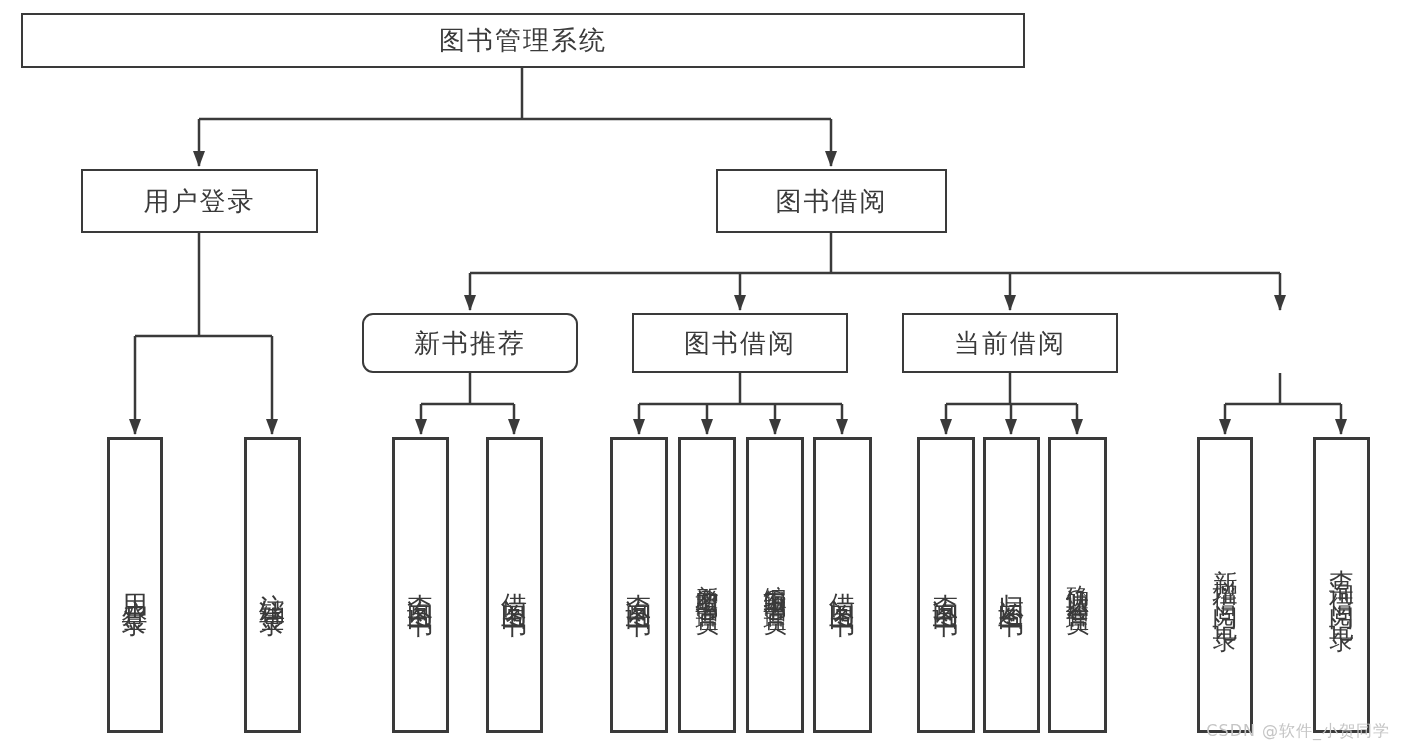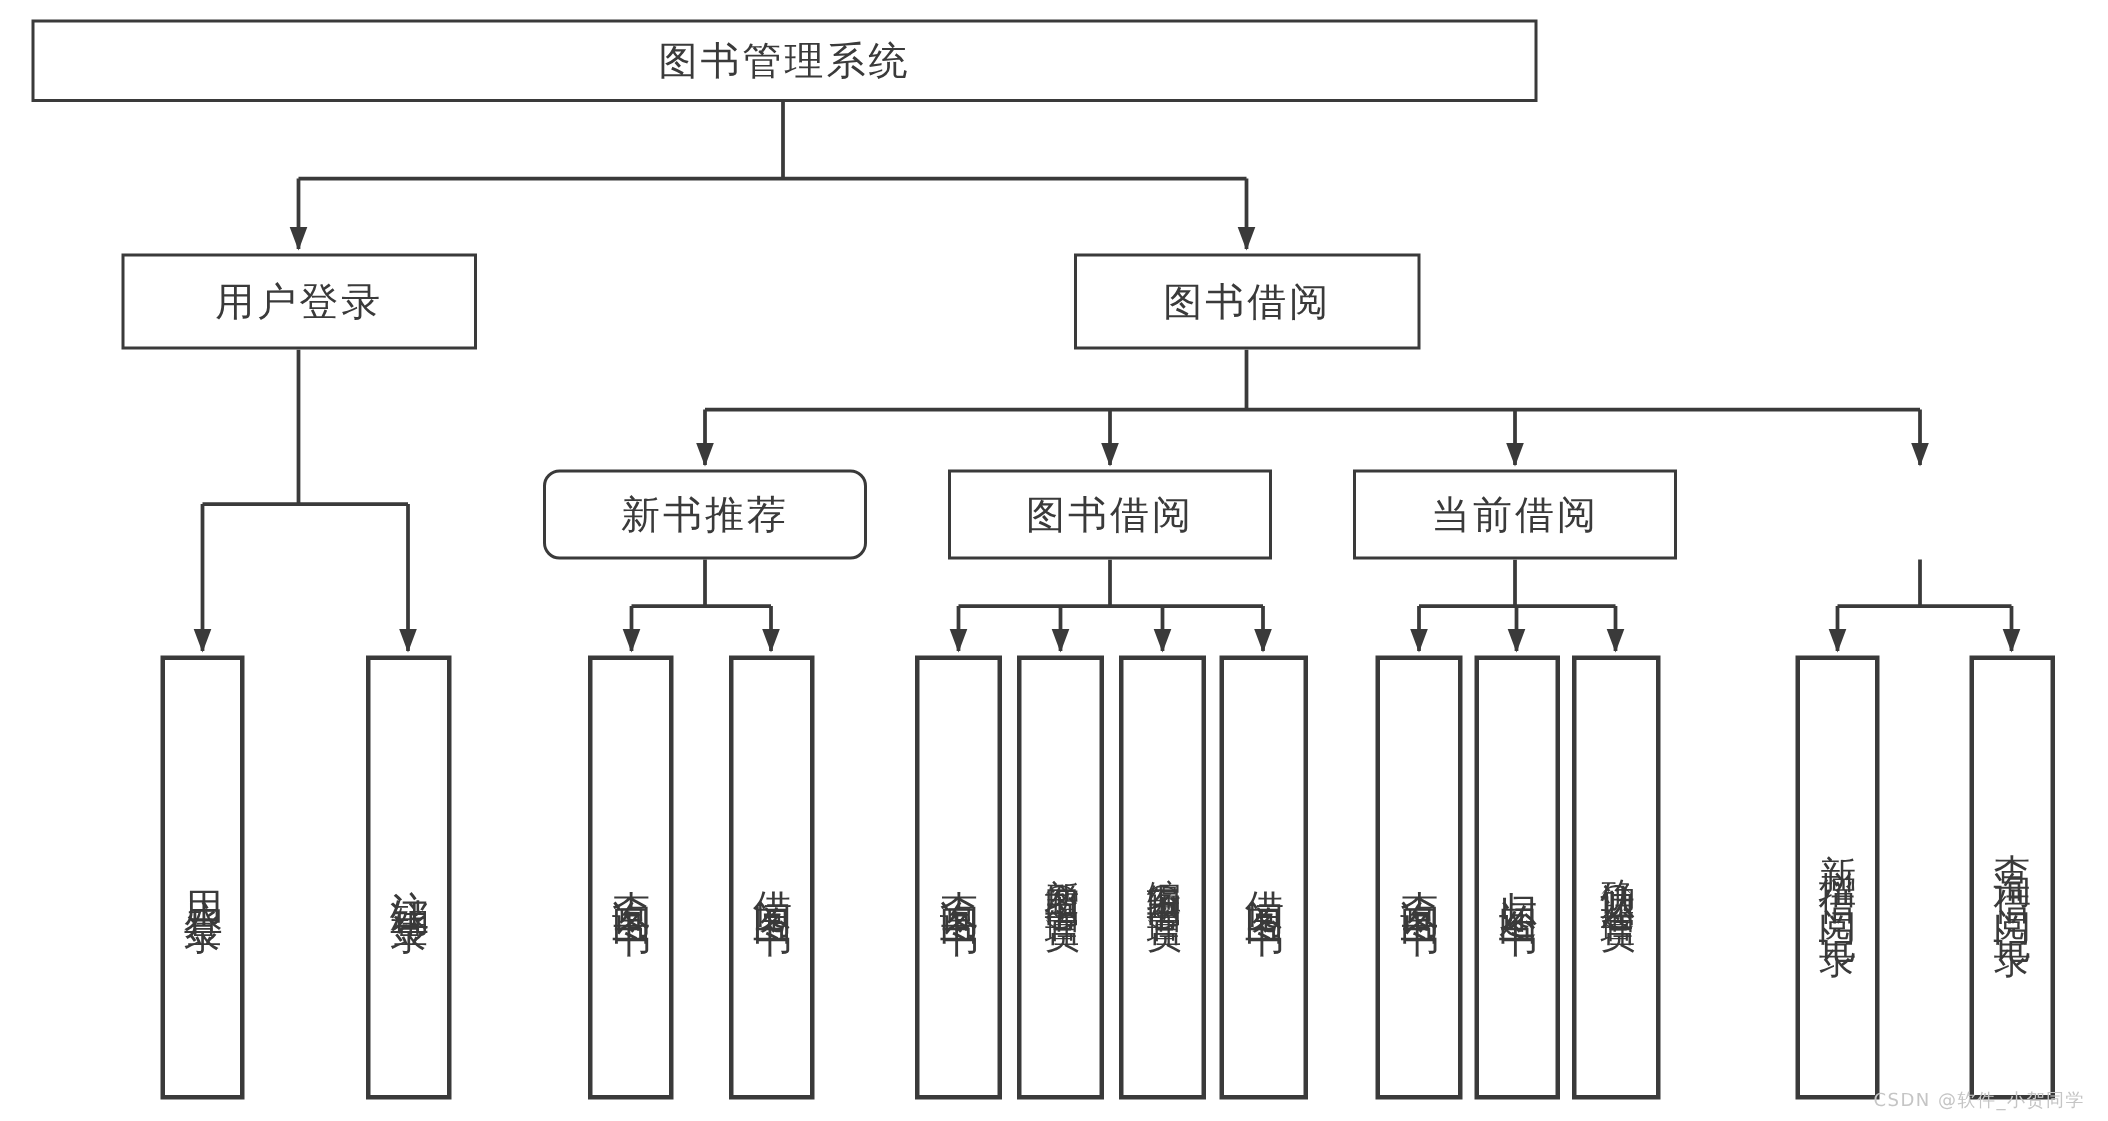--- a/index.html
+++ b/index.html
@@ -62,21 +62,21 @@
     letter-spacing: 12px;
   }
   .leaf.long span {
     font-size: 23px;
     letter-spacing: 4px;
   }
   .watermark {
     position: absolute;
     right: 14px;
     bottom: 5px;
-    font-size: 12px;
+    font-size: 16px;
     letter-spacing: 1px;
     color: var(--watermark);
     white-space: nowrap;
     z-index: 5;
     pointer-events: none;
   }
 </style>
 </head>
 <body>
 

